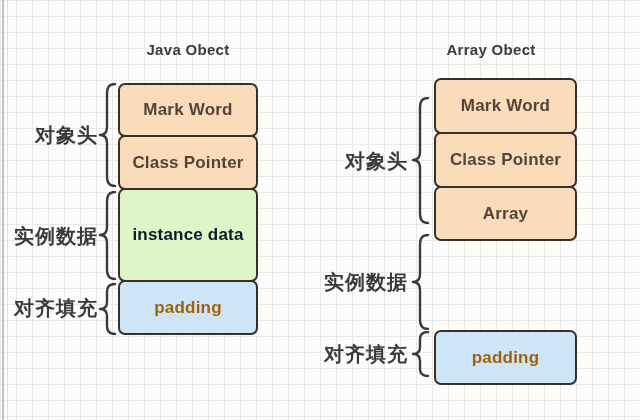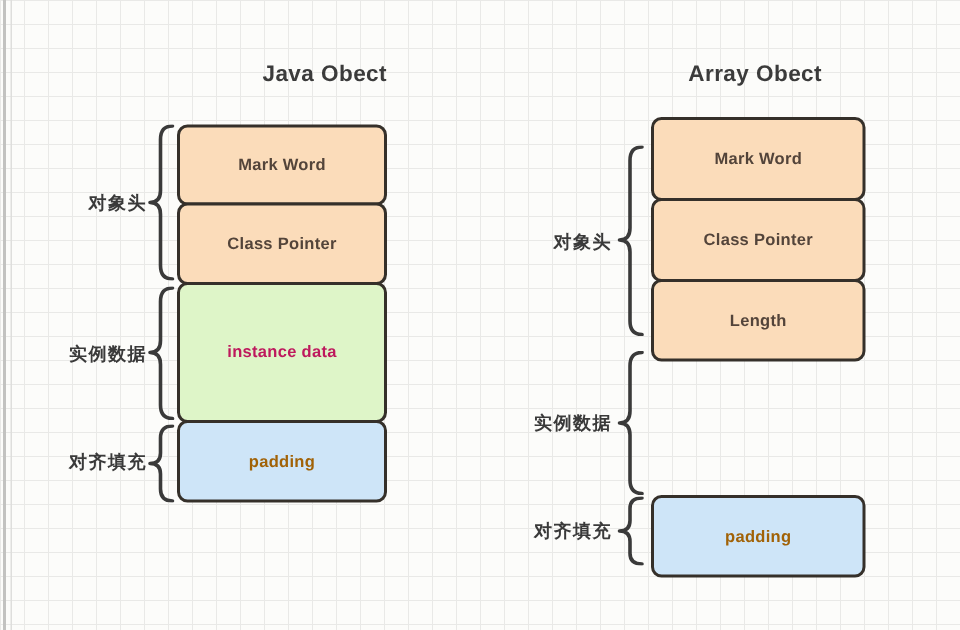--- a/index.html
+++ b/index.html
@@ -21,52 +21,52 @@
     position:absolute;left:2px;top:0;width:2px;height:420px;
     background:#c2c2c0;
   }
   .photo-edge-light{
     position:absolute;left:7px;top:0;width:1px;height:420px;
     background:#dededc;
   }
   .col-title{
     position:absolute;top:41px;height:18px;
     font-size:15px;font-weight:bold;color:#3b3b3b;
-    text-align:right;line-height:18px;letter-spacing:0.3px;
+    text-align:center;line-height:18px;letter-spacing:0.3px;
   }
   .title-java{left:118px;width:140px;}
   .title-array{left:434px;width:114px;}
   .box{
     position:absolute;box-sizing:border-box;
     border:2.4px solid #35302a;border-radius:7px;
     display:flex;align-items:center;justify-content:center;
-    font-size:11px;font-weight:bold;letter-spacing:0.2px;
+    font-size:17px;font-weight:bold;letter-spacing:0.2px;
   }
   .peach{background:#fbdcba;color:#53443a;}
-  .green{background:#def5c8;color:#be185d;}
+  .green{background:#def5c8;color:#0f172a;}
   .blue{background:#cee5f8;color:#a16207;}
   
   .j-b0{left:118px;top:83px;width:140px;height:54px;}
   .j-b1{left:118px;top:135px;width:140px;height:55px;}
   .j-b2{left:118px;top:188px;width:140px;height:94px;}
   .j-b3{left:118px;top:280px;width:140px;height:55px;}
   
   .a-b0{left:434px;top:78px;width:143px;height:56px;}
   .a-b1{left:434px;top:132px;width:143px;height:56px;}
   .a-b2{left:434px;top:186px;width:143px;height:55px;}
   .a-b3{left:434px;top:239px;width:143px;height:93px;}
   .a-b4{left:434px;top:330px;width:143px;height:55px;}
   .brace{position:absolute;}
   .brace path{
     fill:none;stroke:#3a3a3a;stroke-width:2.4;
     stroke-linecap:round;stroke-linejoin:round;
   }
   .zh-label{
     position:absolute;height:20px;line-height:20px;
-    font-size:12px;font-weight:bold;color:#3a3a3a;
+    font-size:20px;font-weight:bold;color:#3a3a3a;
     text-align:left;letter-spacing:1px;white-space:nowrap;font-family:Liberation Serif, serif;
   }
   .zh-left{right:542px;}
   .zh-right{right:232px;}
 </style>
 </head>
 <body>
 
 <div class="canvas">
   <div class="photo-edge-dark"></div>
@@ -88,21 +88,21 @@
     <path d="M17 1 Q9 1 9 9 L9 19 Q9 26 2 26 Q9 26 9 33 L9 43 Q9 51 17 51"></path>
   </svg>
 
   <div class="zh-label zh-left" style="top:125px;">对象头</div>
   <div class="zh-label zh-left" style="top:226px;">实例数据</div>
   <div class="zh-label zh-left" style="top:298px;">对齐填充</div>
 
   <div class="col-title title-array">Array Obect</div>
   <div class="box peach a-b0">Mark Word</div>
   <div class="box peach a-b1">Class Pointer</div>
-  <div class="box peach a-b2">Length</div>
+  <div class="box peach a-b2">Array</div>
   <div class="box blue a-b4">padding</div>
 
   <svg class="brace" style="left:411px;top:97px;" width="20" height="127" viewBox="0 0 20 127">
     <path d="M17 1 Q9 1 9 10 L9 55 Q9 63 2 63 Q9 63 9 71 L9 117 Q9 126 17 126"></path>
   </svg>
   <svg class="brace" style="left:411px;top:234px;" width="20" height="96" viewBox="0 0 20 96">
     <path d="M17 1 Q9 1 9 10 L9 40 Q9 48 2 48 Q9 48 9 56 L9 86 Q9 95 17 95"></path>
   </svg>
   <svg class="brace" style="left:411px;top:331px;" width="20" height="46" viewBox="0 0 20 46">
     <path d="M17 1 Q9 1 9 8 L9 16 Q9 23 2 23 Q9 23 9 30 L9 38 Q9 45 17 45"></path>

